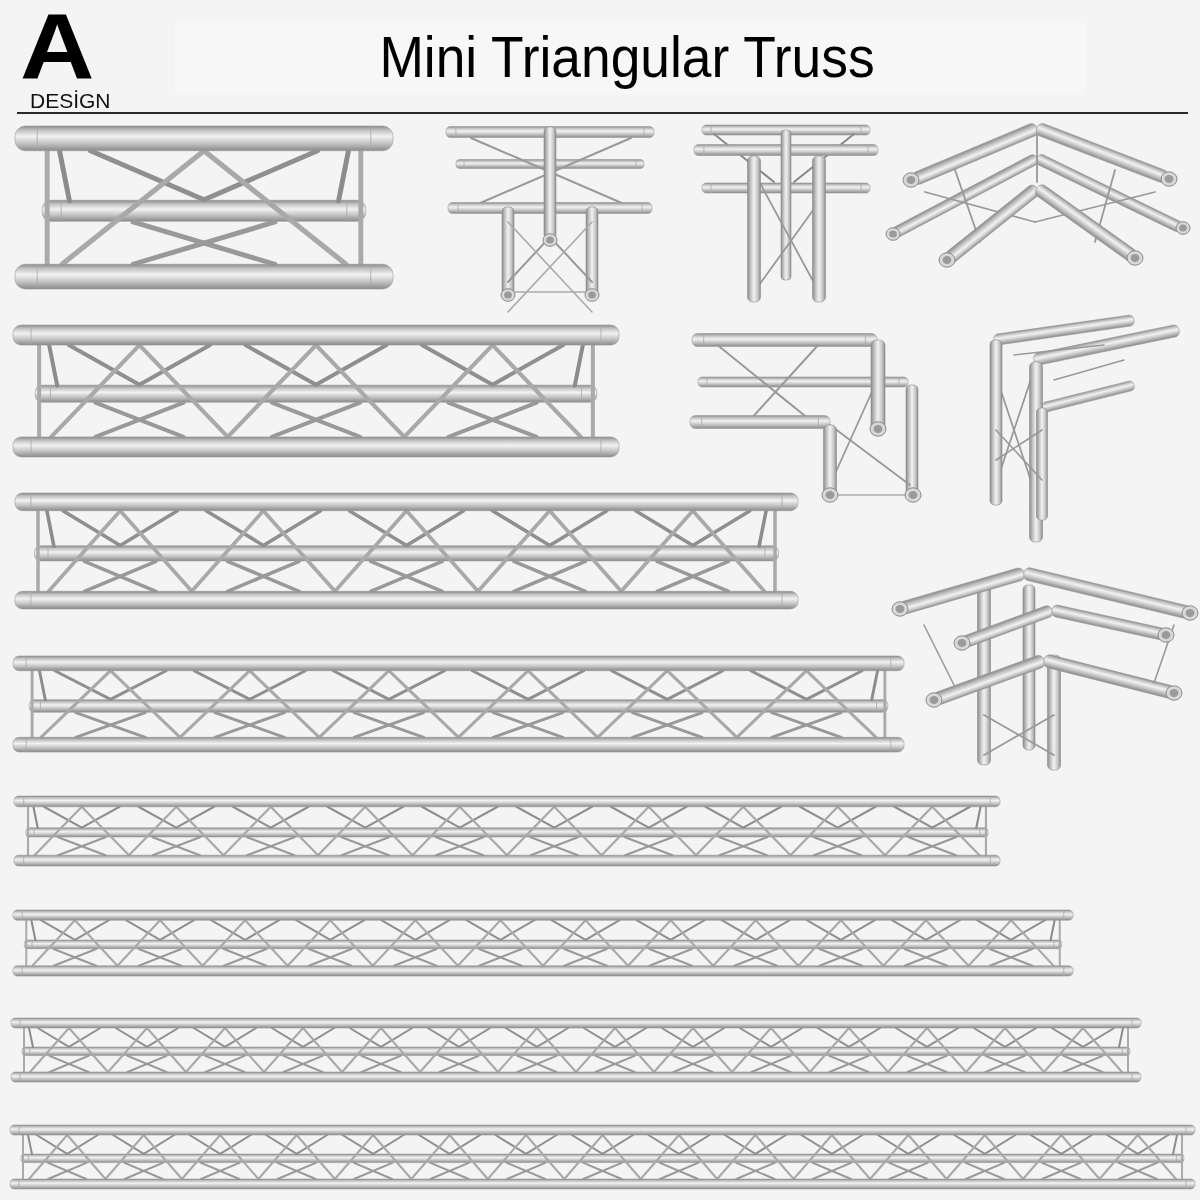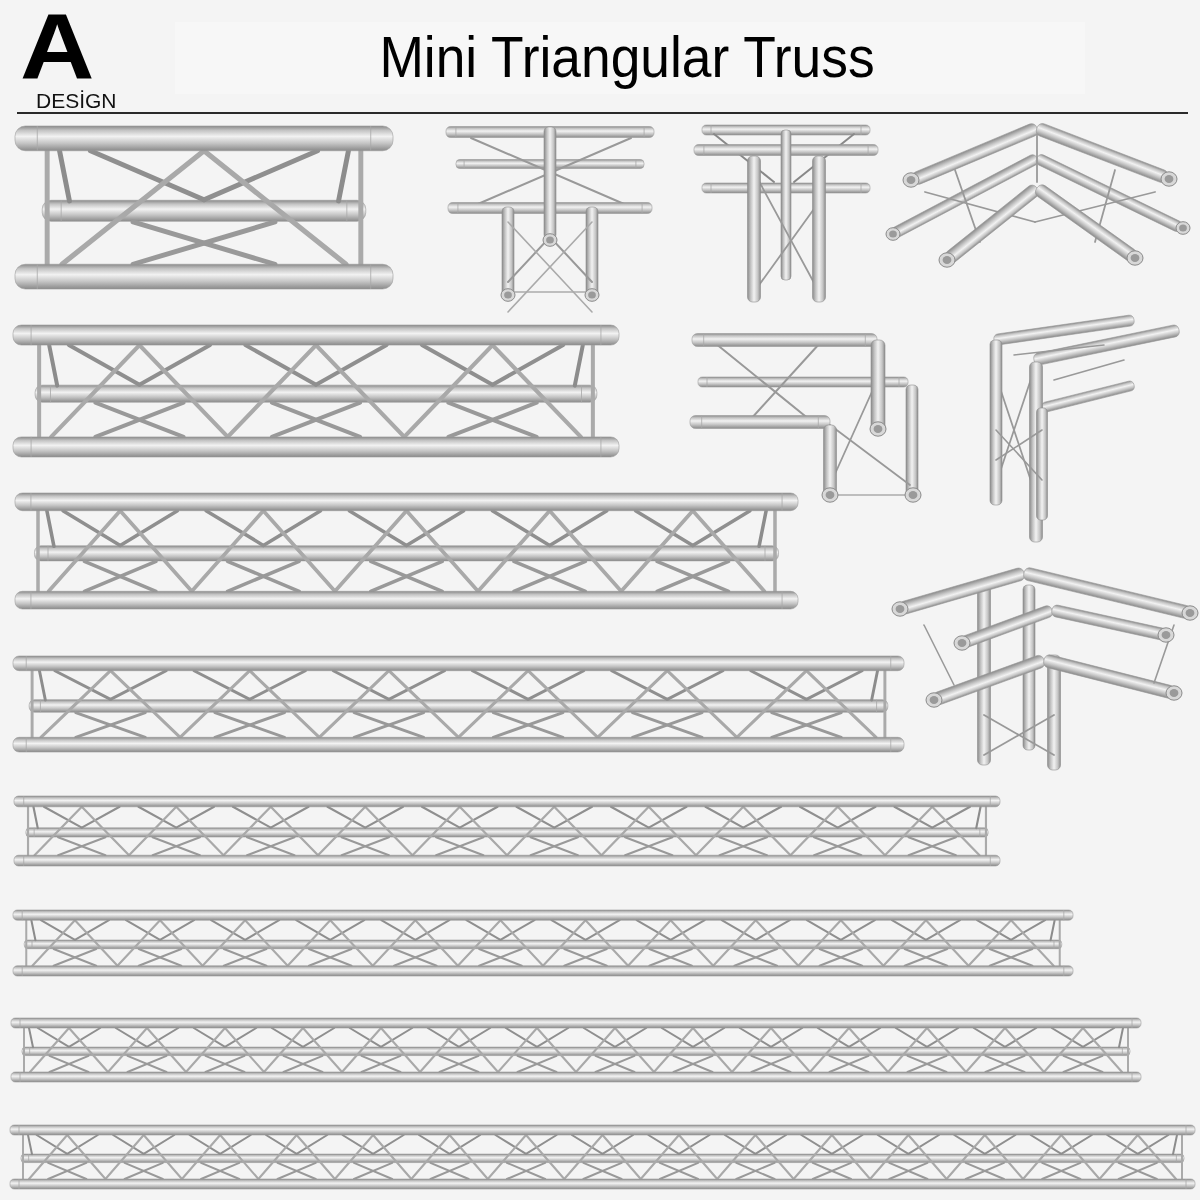--- a/index.html
+++ b/index.html
@@ -13,21 +13,21 @@
     position: absolute; left: 18px; top: 6px; width: 100px; height: 104px;
   }
   .logo-a {
     position: absolute; left: 2px; top: -6px;
     font-family: "Liberation Sans", sans-serif;
     font-weight: 700; font-size: 92px; line-height: 92px; color: #000;
     letter-spacing: -2px;
     transform: scaleX(1.12); transform-origin: left top;
   }
   .logo-text {
-    position: absolute; left: 18px; top: 84px;
+    position: absolute; left: 12px; top: 84px;
     font-family: "Liberation Sans", sans-serif;
     font-size: 21px; line-height: 22px; color: #111; letter-spacing: 0px; text-align: right;
   }
   .title-band {
     position: absolute; left: 175px; top: 22px; width: 910px; height: 72px;
     background: #f7f7f7;
   }
   .title {
     position: absolute; left: 0; top: 22px; width: 1254px; text-align: center;
     font-family: "Liberation Sans", sans-serif;

